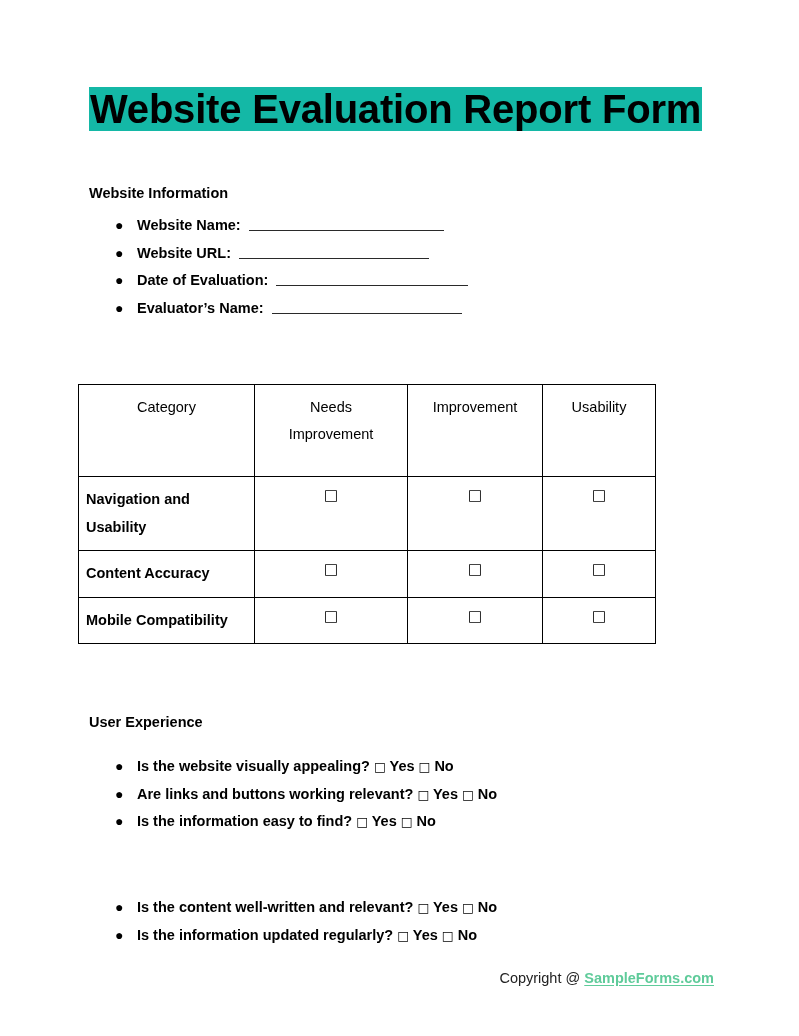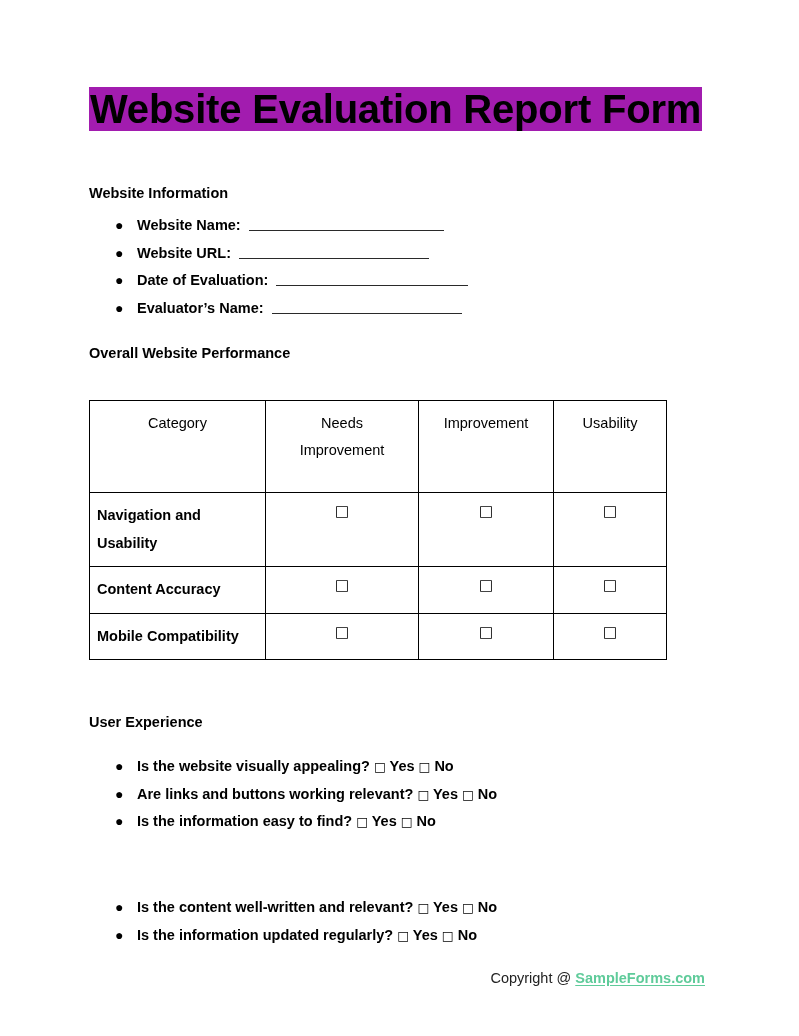--- a/index.html
+++ b/index.html
@@ -25,21 +25,21 @@
 
   
   .title-wrap {
     position: absolute;
     left: 89px;
     top: 84px;
     width: 622px;
   }
   .title {
     display: inline;
-    background: #a21caf;
+    background: #14b8a6;
     font-size: 40px;
     font-weight: bold;
     line-height: 50px;
     letter-spacing: -0.2px;
     color: #000000;
     padding: 0 1px;
     white-space: nowrap;
   }
 
   
@@ -90,26 +90,25 @@
     font-size: 12.5px;
     letter-spacing: 0;
   }
   .yn {
     font-weight: bold;
   }
 
   
   table.perf {
     position: absolute;
-    left: 89px;
+    left: 78px;
     top: 384px;
     width: 577px;
     border-collapse: collapse;
     table-layout: fixed;
-    margin-top: 16px;
   }
   table.perf td, table.perf th {
     border: 1.2px solid #000000;
     padding: 0;
     vertical-align: top;
     font-size: 14.5px;
     color: #000000;
   }
   table.perf thead th {
     font-weight: normal;
@@ -143,21 +142,21 @@
 
   .row-h1 td { height: 21px; }
   .row-h2 td { height: 51px; }
   .row-h3 td { height: 24px; }
   .row-h4 td { height: 23px; }
   .row-h5 td { height: 26px; }
 
   
   .footer {
     position: absolute;
-    right: 94px;
+    right: 85px;
     top: 967px;
     font-size: 14.5px;
     line-height: 22px;
     color: #222222;
     white-space: nowrap;
   }
   .footer .link {
     color: #5FCB9A;
     font-weight: bold;
     text-decoration: underline;
@@ -191,21 +190,20 @@
       <span>Date of Evaluation:</span>
       <span class="field-line" style="width:192px;"></span>
     </li>
     <li>
       <span class="bullet-dot">●</span>
       <span>Evaluator’s Name:</span>
       <span class="field-line" style="width:190px;"></span>
     </li>
   </ul>
 
-  <div class="section-heading" style="top:344px;">Overall Website Performance</div>
 
   <table class="perf">
     <colgroup>
       <col class="col-cat">
         <col class="col-ni">
         <col class="col-sat">
         <col class="col-exc">
     </colgroup>
     <thead>
       <tr>

